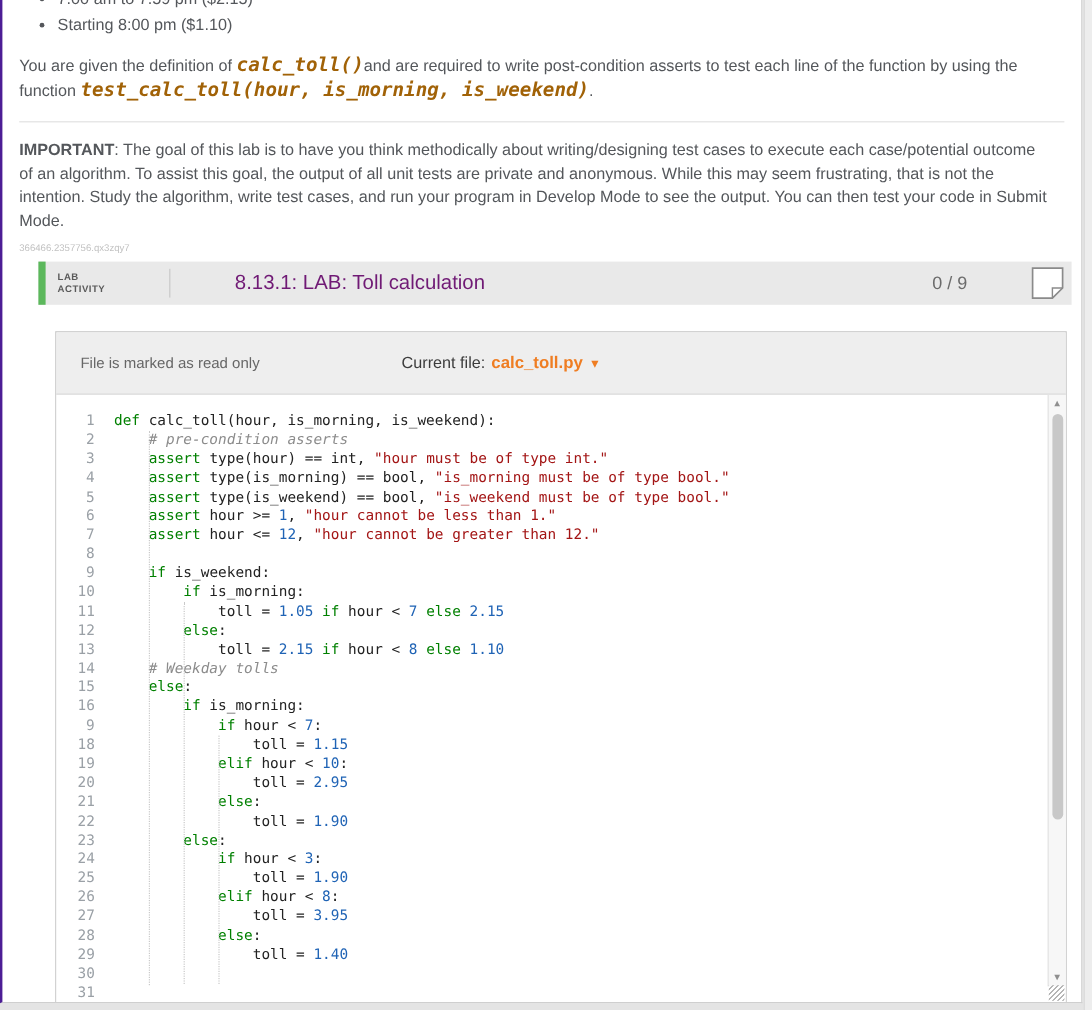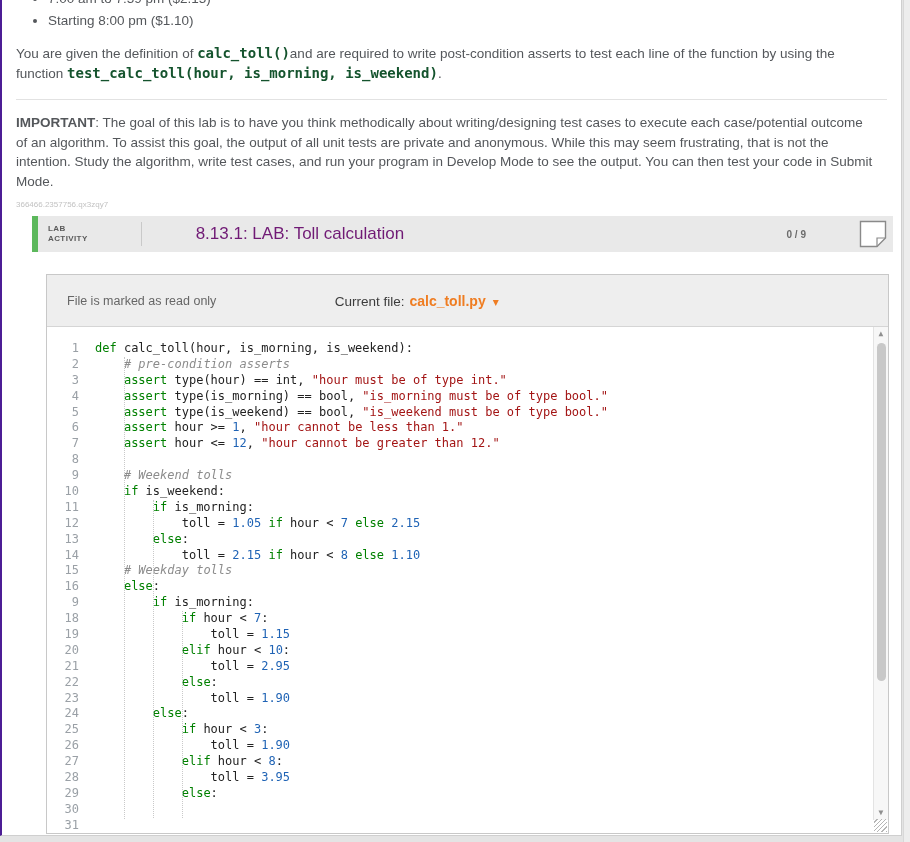--- a/index.html
+++ b/index.html
@@ -32,39 +32,39 @@
     overflow:hidden;
   }
   .page-scrollbar{
     position:absolute;top:0;right:0;width:7px;height:842px;
     background:#ededed;border-left:1px solid #d8d8d8;
   }
   
   .rate-list{margin:-12px 0 0;padding:0 0 0 46px;color:var(--body_text);font-size:13.5px;line-height:21px;}
   .rate-list li{margin:0 0 1px;}
   .body-text{margin:13px 26px 0 14px;color:var(--body_text);font-size:13.5px;line-height:19.5px;}
-  .inline-code{font-family:"DejaVu Sans Mono", monospace;font-size:14px;font-weight:bold;color:#14532d;}
+  .inline-code{font-family:"DejaVu Sans Mono", monospace;font-size:16px;font-weight:bold;color:#a16207;font-style:italic;}
   .divider{border:none;border-top:1px solid #e2e2e2;margin:16px 14px 0;}
   .qx-id{margin:9px 0 0 14px;font-size:8px;color:#c2c2c2;}
   
   .lab-card{margin:7px 8px 0 30px;}
   .lab-header{
     display:flex;align-items:center;height:36px;
     background:var(--header_bg);
     border-left:6px solid var(--activity_green);
     gap:41px;
   }
   .lab-activity-label{
     display:flex;flex-direction:column;justify-content:center;
     padding:0 12px 0 10px;font-size:8px;font-weight:bold;color:#5a5a5a;
     letter-spacing:.4px;line-height:10px;
   }
   .vdiv{width:1px;height:24px;background:#c9c9c9;}
   .lab-title{flex:1;padding-left:13px;font-size:17px;color:#701a75;}
-  .lab-score{font-size:10px;color:#6b6b6b;margin-right:12px;font-weight:bold;}
+  .lab-score{font-size:15px;color:#6b6b6b;margin-right:12px;}
   .check-box{margin-right:6px;display:block;}
   
   .editor{
     position:relative;
     margin:22px 4px 0 14px;
     border:1px solid #c8c8c8;
     background:#fff;
   }
   .editor-toolbar{
     display:flex;align-items:center;height:52px;
@@ -186,41 +186,41 @@
           </div>
         <div class="code-lines">
             <div class="code-line"><span class="tk-kw">def</span><span class="tk-t"> calc_toll(hour, is_morning, is_weekend):</span></div>
             <div class="code-line"><span class="tk-t">    </span><span class="tk-c"># pre-condition asserts</span></div>
             <div class="code-line"><span class="tk-t">    </span><span class="tk-kw">assert</span><span class="tk-t"> type(hour) == int, </span><span class="tk-s">"hour must be of type int."</span></div>
             <div class="code-line"><span class="tk-t">    </span><span class="tk-kw">assert</span><span class="tk-t"> type(is_morning) == bool, </span><span class="tk-s">"is_morning must be of type bool."</span></div>
             <div class="code-line"><span class="tk-t">    </span><span class="tk-kw">assert</span><span class="tk-t"> type(is_weekend) == bool, </span><span class="tk-s">"is_weekend must be of type bool."</span></div>
             <div class="code-line"><span class="tk-t">    </span><span class="tk-kw">assert</span><span class="tk-t"> hour &gt;= </span><span class="tk-n">1</span><span class="tk-t">, </span><span class="tk-s">"hour cannot be less than 1."</span></div>
             <div class="code-line"><span class="tk-t">    </span><span class="tk-kw">assert</span><span class="tk-t"> hour &lt;= </span><span class="tk-n">12</span><span class="tk-t">, </span><span class="tk-s">"hour cannot be greater than 12."</span></div>
             <div class="code-line"><span class="tk-t">&nbsp;</span></div>
-            <div class="code-line"><span class="tk-t">    </span><span class="tk-c"># Weekend tolls</span></div>
             <div class="code-line"><span class="tk-t">    </span><span class="tk-kw">if</span><span class="tk-t"> is_weekend:</span></div>
             <div class="code-line"><span class="tk-t">        </span><span class="tk-kw">if</span><span class="tk-t"> is_morning:</span></div>
             <div class="code-line"><span class="tk-t">            toll = </span><span class="tk-n">1.05</span><span class="tk-t"> </span><span class="tk-kw">if</span><span class="tk-t"> hour &lt; </span><span class="tk-n">7</span><span class="tk-t"> </span><span class="tk-kw">else</span><span class="tk-t"> </span><span class="tk-n">2.15</span></div>
             <div class="code-line"><span class="tk-t">        </span><span class="tk-kw">else</span><span class="tk-t">:</span></div>
             <div class="code-line"><span class="tk-t">            toll = </span><span class="tk-n">2.15</span><span class="tk-t"> </span><span class="tk-kw">if</span><span class="tk-t"> hour &lt; </span><span class="tk-n">8</span><span class="tk-t"> </span><span class="tk-kw">else</span><span class="tk-t"> </span><span class="tk-n">1.10</span></div>
             <div class="code-line"><span class="tk-t">    </span><span class="tk-c"># Weekday tolls</span></div>
             <div class="code-line"><span class="tk-t">    </span><span class="tk-kw">else</span><span class="tk-t">:</span></div>
             <div class="code-line"><span class="tk-t">        </span><span class="tk-kw">if</span><span class="tk-t"> is_morning:</span></div>
             <div class="code-line"><span class="tk-t">            </span><span class="tk-kw">if</span><span class="tk-t"> hour &lt; </span><span class="tk-n">7</span><span class="tk-t">:</span></div>
             <div class="code-line"><span class="tk-t">                toll = </span><span class="tk-n">1.15</span></div>
             <div class="code-line"><span class="tk-t">            </span><span class="tk-kw">elif</span><span class="tk-t"> hour &lt; </span><span class="tk-n">10</span><span class="tk-t">:</span></div>
             <div class="code-line"><span class="tk-t">                toll = </span><span class="tk-n">2.95</span></div>
             <div class="code-line"><span class="tk-t">            </span><span class="tk-kw">else</span><span class="tk-t">:</span></div>
             <div class="code-line"><span class="tk-t">                toll = </span><span class="tk-n">1.90</span></div>
             <div class="code-line"><span class="tk-t">        </span><span class="tk-kw">else</span><span class="tk-t">:</span></div>
             <div class="code-line"><span class="tk-t">            </span><span class="tk-kw">if</span><span class="tk-t"> hour &lt; </span><span class="tk-n">3</span><span class="tk-t">:</span></div>
             <div class="code-line"><span class="tk-t">                toll = </span><span class="tk-n">1.90</span></div>
             <div class="code-line"><span class="tk-t">            </span><span class="tk-kw">elif</span><span class="tk-t"> hour &lt; </span><span class="tk-n">8</span><span class="tk-t">:</span></div>
             <div class="code-line"><span class="tk-t">                toll = </span><span class="tk-n">3.95</span></div>
             <div class="code-line"><span class="tk-t">            </span><span class="tk-kw">else</span><span class="tk-t">:</span></div>
+            <div class="code-line"><span class="tk-t">                toll = </span><span class="tk-n">1.40</span></div>
             <div class="code-line"><span class="tk-t">&nbsp;</span></div>
           </div>
         <div class="indent-guide g1"></div>
         <div class="indent-guide g2"></div>
         <div class="indent-guide g3"></div>
         <div class="code-scrollbar">
           <div class="sb-arrow">▲</div>
           <div class="sb-thumb"></div>
           <div class="sb-arrow sb-down">▼</div>
         </div>

